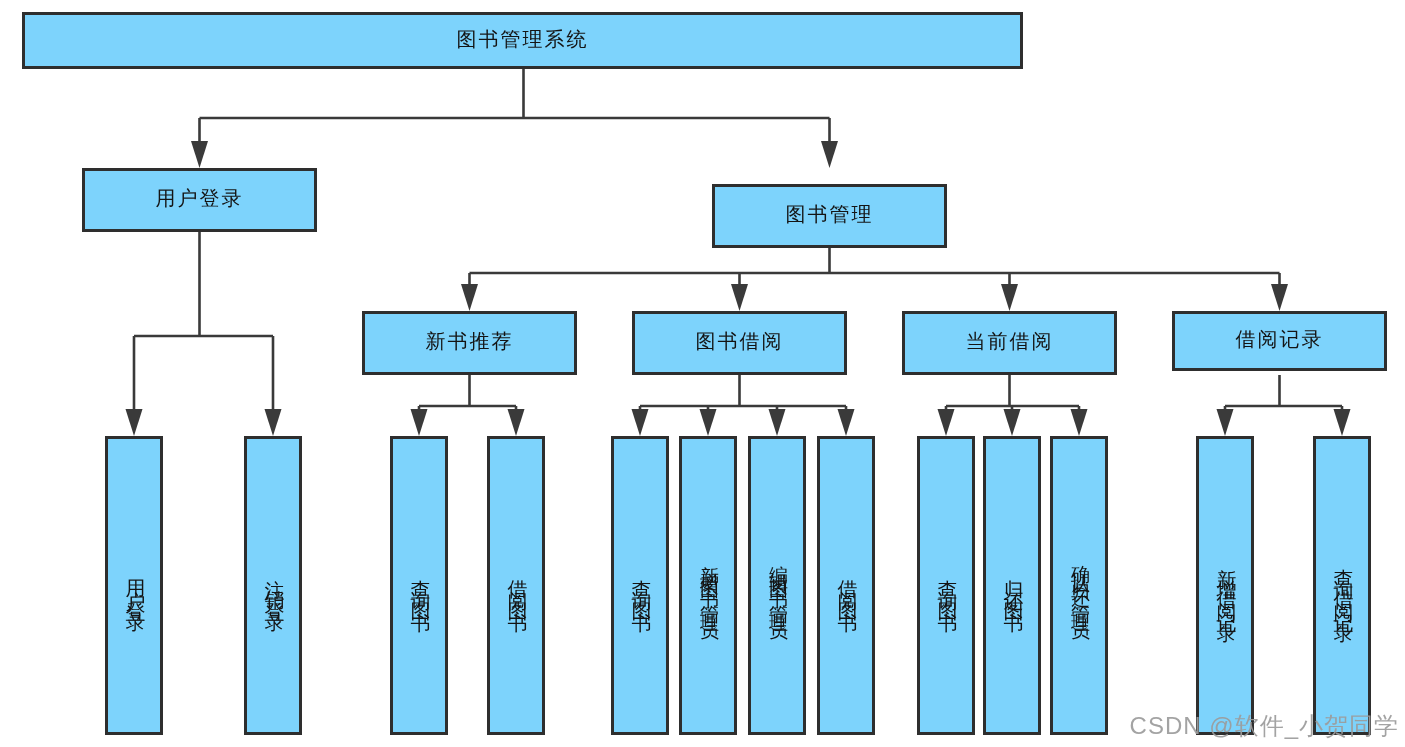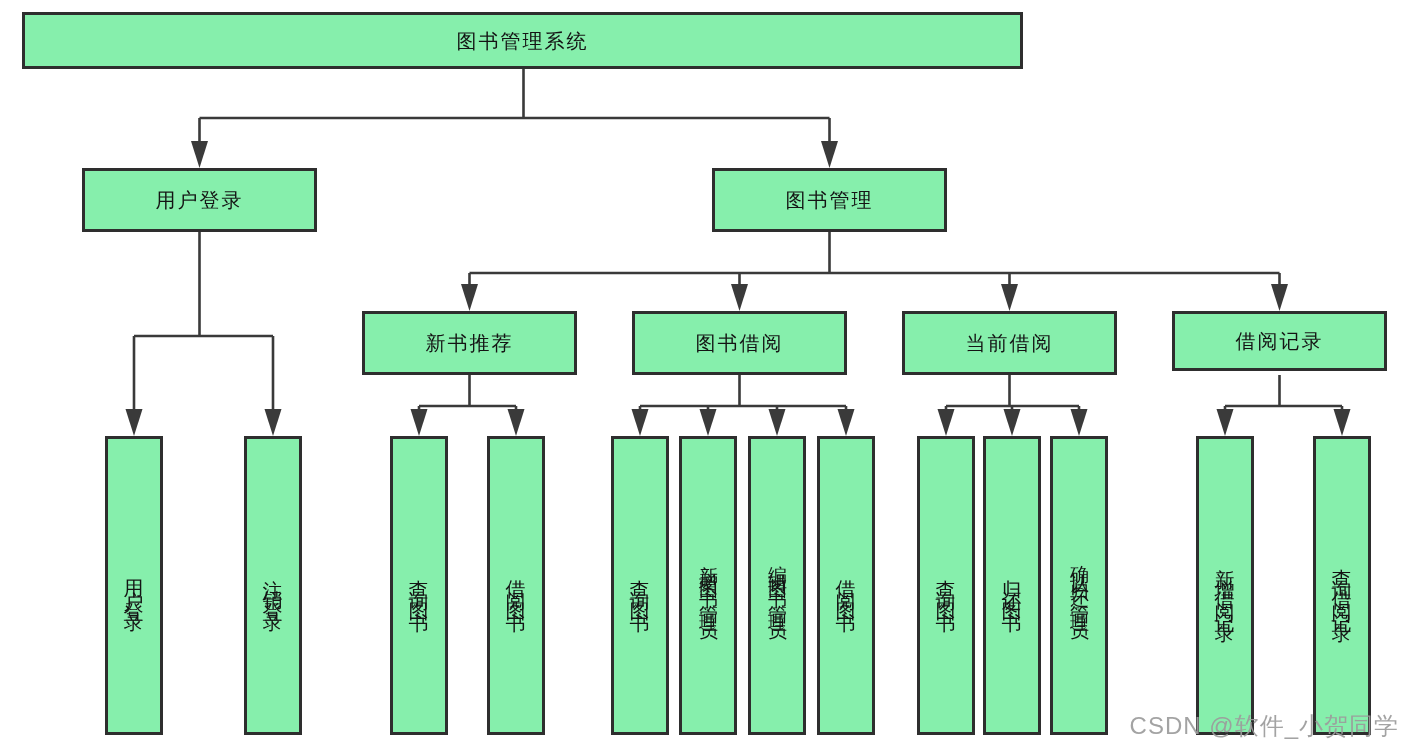--- a/index.html
+++ b/index.html
@@ -14,23 +14,23 @@
     position:relative;width:1405px;height:747px;overflow:hidden;
     background:var(--background);
     font-family:"Liberation Sans","DejaVu Sans",sans-serif;
     color:var(--text-color);
   }
   #connectors{position:absolute;left:0;top:0;width:1405px;height:747px;}
   #connectors path{stroke:var(--line-color);stroke-width:2.6;fill:none;}
   #connectors polygon{fill:var(--line-color);stroke:none;}
   .box{
     position:absolute;box-sizing:border-box;
-    border:3px solid var(--border-color);background:#86efac;
+    border:3px solid var(--border-color);background:#7dd3fc;
     display:flex;align-items:center;justify-content:center;
-    font-size:20px;letter-spacing:2px;line-height:1.2;
+    font-size:20px;letter-spacing:2px;line-height:1.2;font-family:Liberation Mono, monospace;
   }
   .tall{top:436px;width:58px;height:299px;}
   .vtext{
     writing-mode:vertical-rl;text-orientation:mixed;
     letter-spacing:11px;white-space:nowrap;
   }
   .vtext.dense{letter-spacing:8px;font-size:19px;}
   .watermark{
     position:absolute;right:6px;bottom:5px;
     font-size:24px;letter-spacing:1px;
@@ -86,21 +86,21 @@
     </g>
   </svg>
 
   <div class="box" style="left:22px;top:12px;width:1001px;height:57px;">
     <span>图书管理系统</span>
   </div>
 
   <div class="box" style="left:82px;top:168px;width:235px;height:64px;">
     <span>用户登录</span>
   </div>
-  <div class="box" style="left:712px;top:168px;width:235px;height:64px;">
+  <div class="box" style="left:712px;top:184px;width:235px;height:64px;">
     <span>图书管理</span>
   </div>
 
   <div class="box" style="left:362px;top:311px;width:215px;height:64px;text-align:center;">
     <span>新书推荐</span>
   </div>
   <div class="box" style="left:902px;top:311px;width:215px;height:64px;">
     <span>当前借阅</span>
   </div>
   <div class="box" style="left:632px;top:311px;width:215px;height:64px;">

